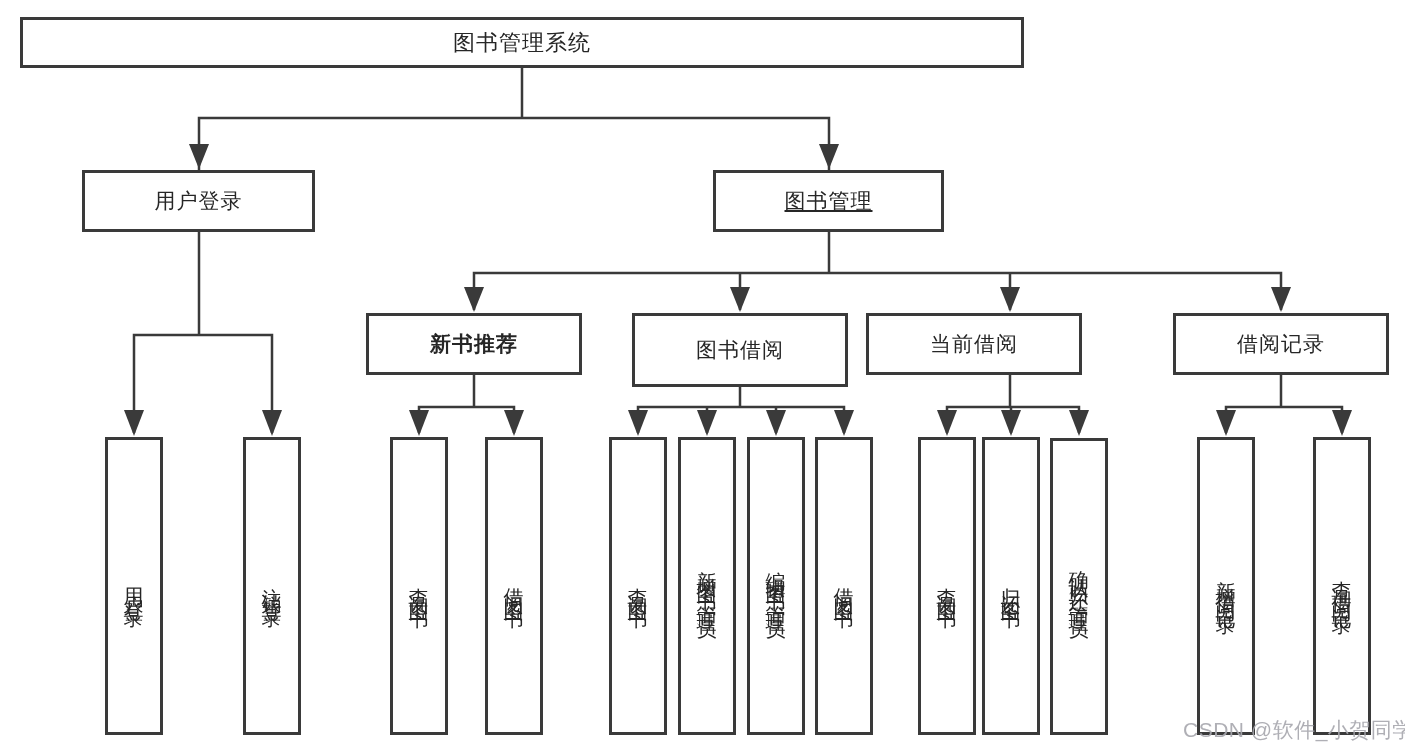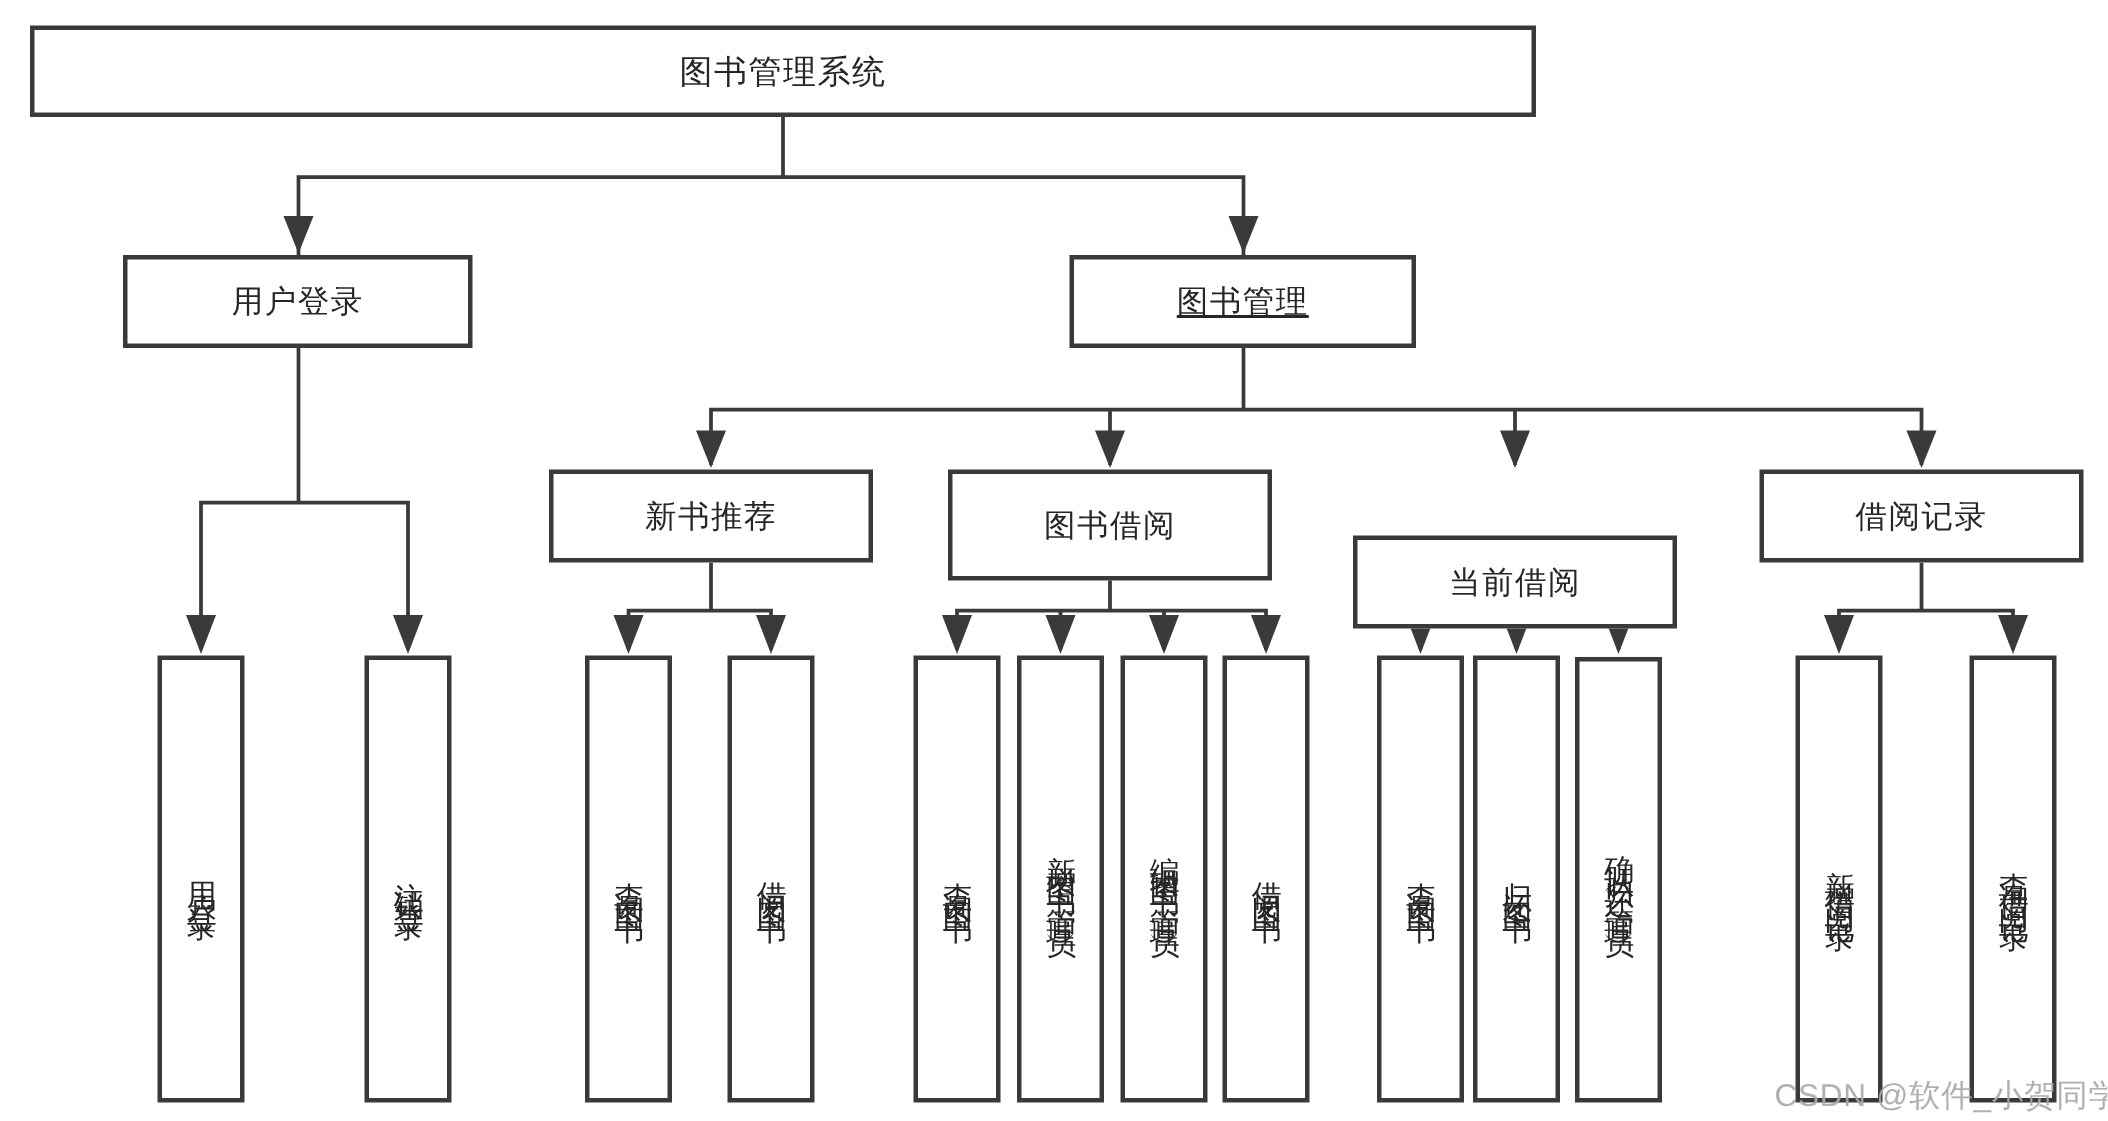--- a/index.html
+++ b/index.html
@@ -79,28 +79,28 @@
       <polygon points="766,410 786,410 776,436"></polygon>
       <polygon points="834,410 854,410 844,436"></polygon>
       <polygon points="937,410 957,410 947,436"></polygon>
       <polygon points="1001,410 1021,410 1011,436"></polygon>
       <polygon points="1069,410 1089,410 1079,436"></polygon>
       <polygon points="1216,410 1236,410 1226,436"></polygon>
       <polygon points="1332,410 1352,410 1342,436"></polygon>
     </g>
   </svg>
 
-  <div class="hbox root-box" style="left:20px; top:17px; width:1004px; height:61px;">图书管理系统</div>
+  <div class="hbox root-box" style="left:20px; top:17px; width:1004px; height:51px;">图书管理系统</div>
 
   <div class="hbox" style="left:82px; top:170px; width:233px; height:62px;">用户登录</div>
   <div class="hbox" style="left:713px; top:170px; width:231px; height:62px;text-decoration:underline;">图书管理</div>
 
-  <div class="hbox" style="left:366px; top:313px; width:216px; height:62px;">新书推荐</div>
+  <div class="hbox" style="left:366px; top:313px; width:216px; height:62px;font-weight:bold;">新书推荐</div>
   <div class="hbox" style="left:632px; top:313px; width:216px; height:74px;">图书借阅</div>
-  <div class="hbox" style="left:902px; top:313px; width:216px; height:62px;margin-top:44px;">当前借阅</div>
+  <div class="hbox" style="left:866px; top:313px; width:216px; height:62px;">当前借阅</div>
   <div class="hbox" style="left:1173px; top:313px; width:216px; height:62px;text-align:center;">借阅记录</div>
 
   <div class="vbox" style="left:105px; top:437px; width:58px; height:298px;">用户登录</div>
   <div class="vbox" style="left:243px; top:437px; width:58px; height:298px;">注销登录</div>
 
   <div class="vbox" style="left:390px; top:437px; width:58px; height:298px;">查询图书</div>
   <div class="vbox" style="left:485px; top:437px; width:58px; height:298px;">借阅图书</div>
 
   <div class="vbox" style="left:609px; top:437px; width:58px; height:298px;">查询图书</div>
   <div class="vbox" style="left:678px; top:437px; width:58px; height:298px;">新增图书（管理员）</div>

